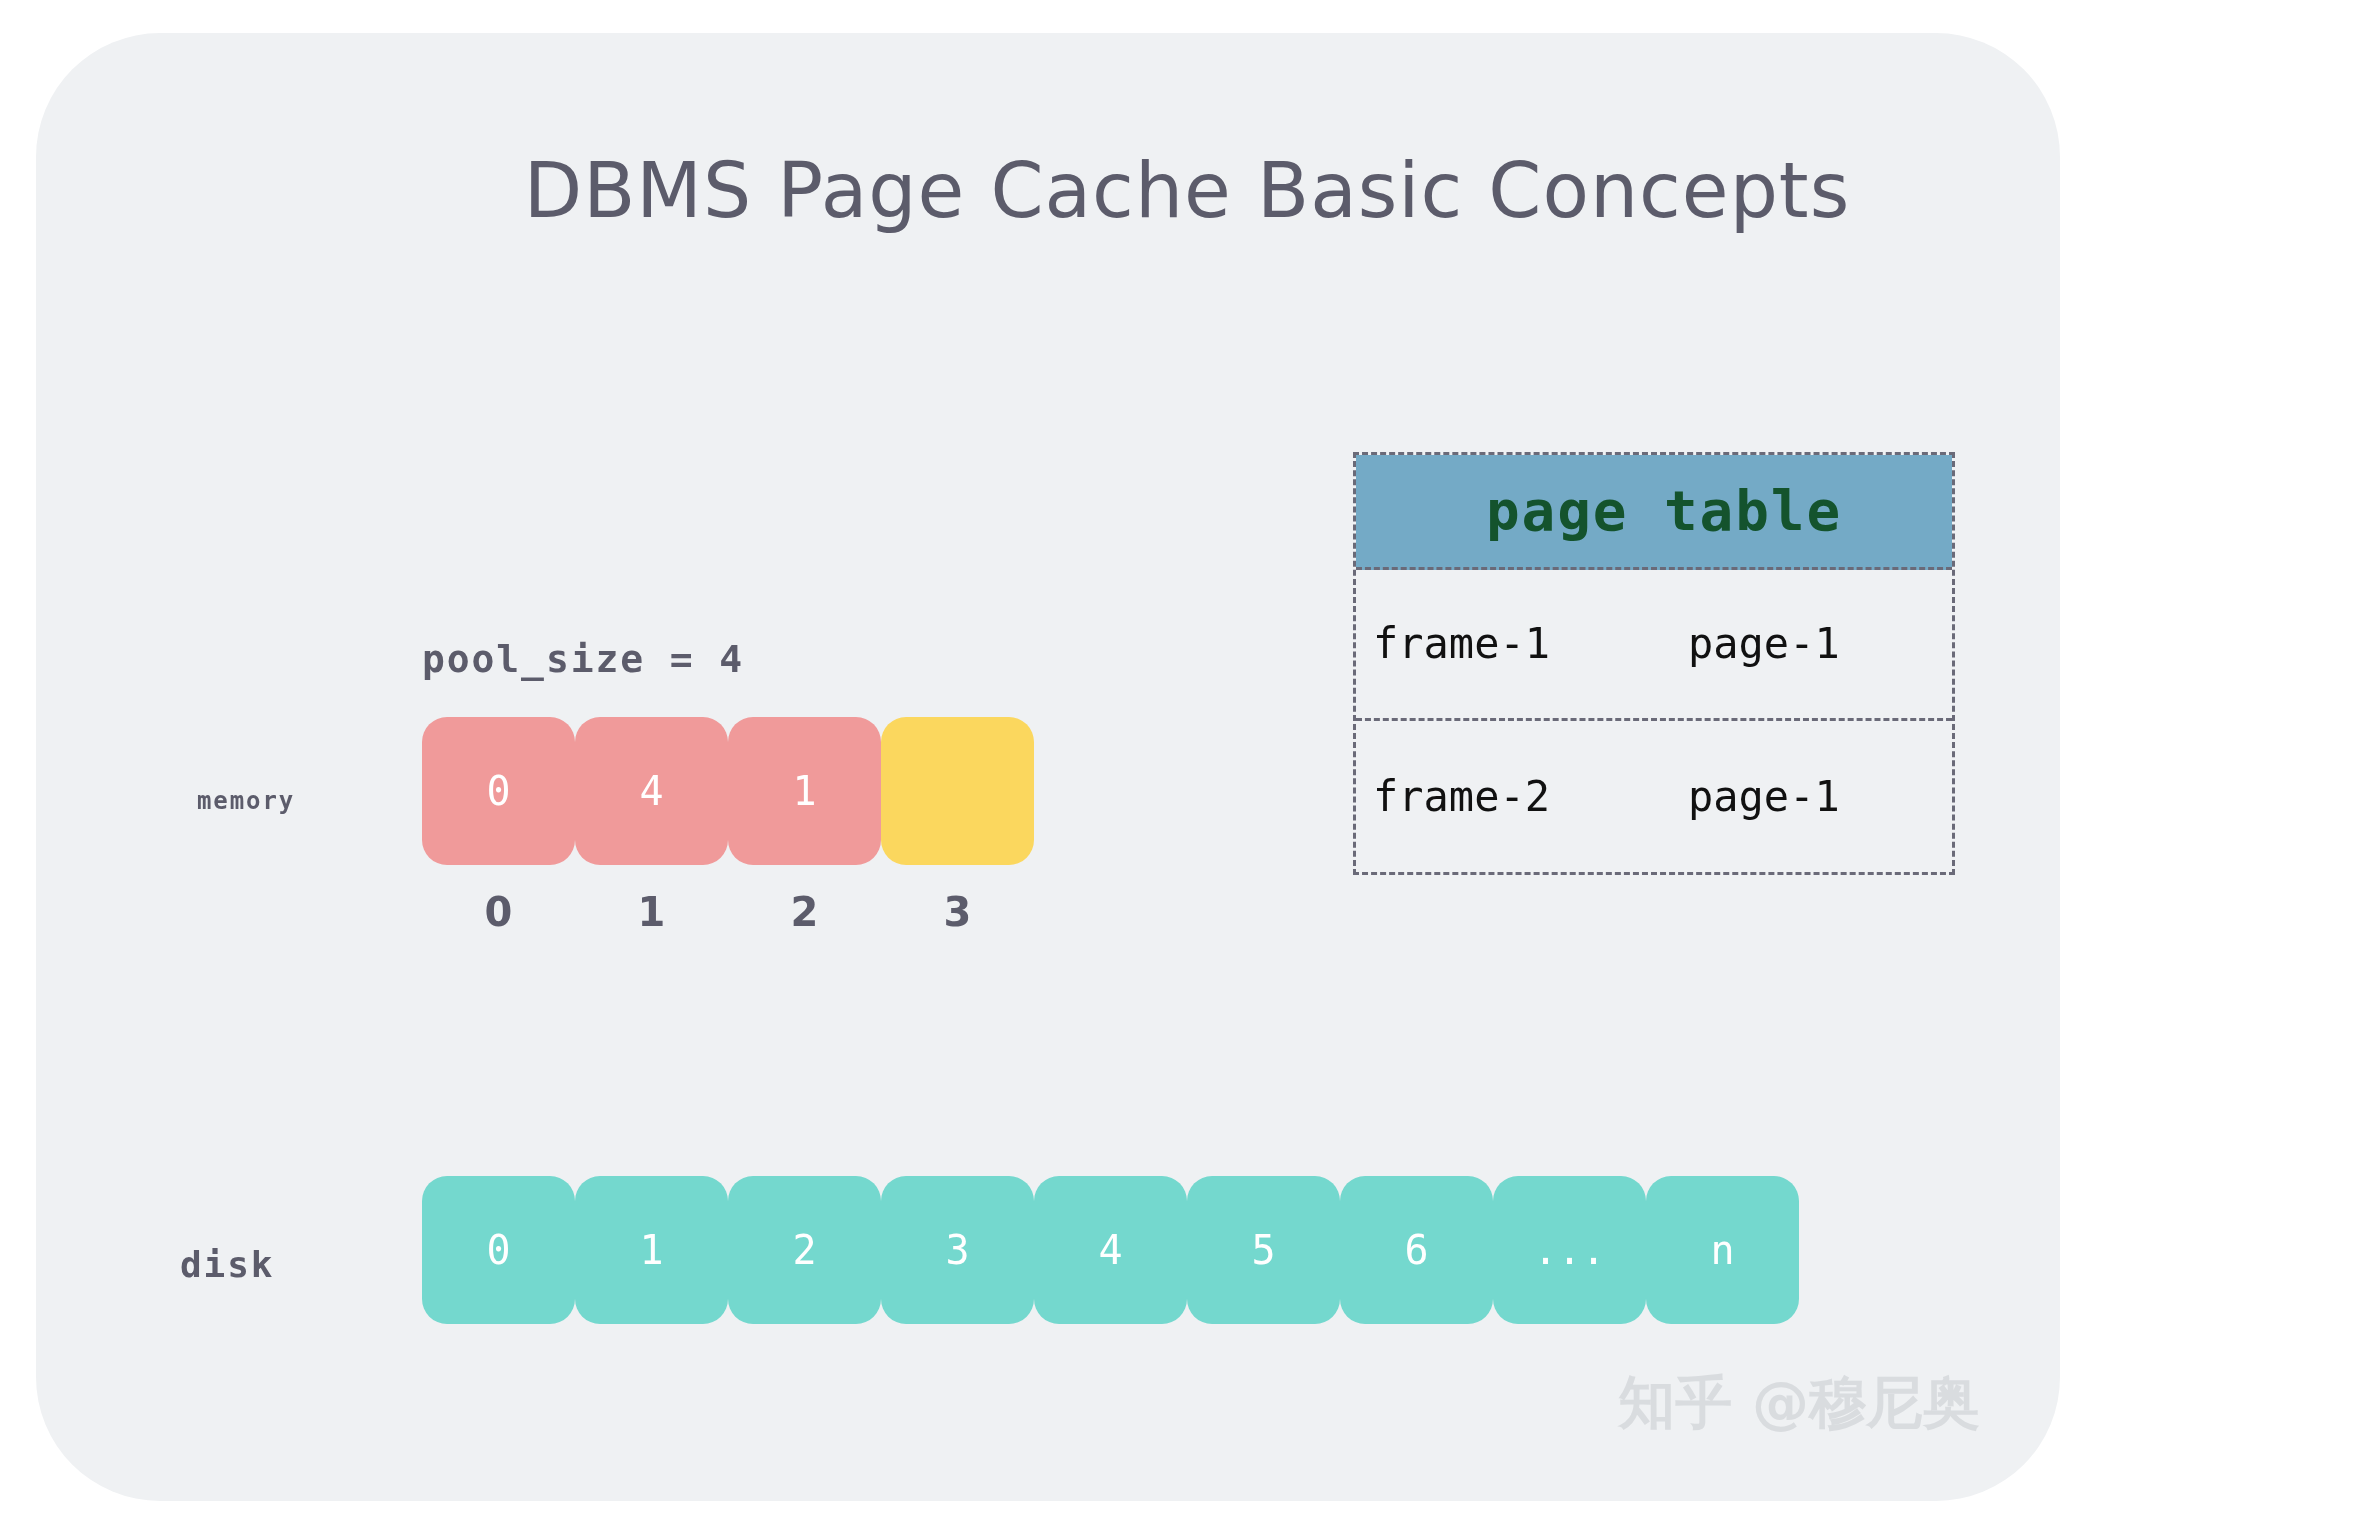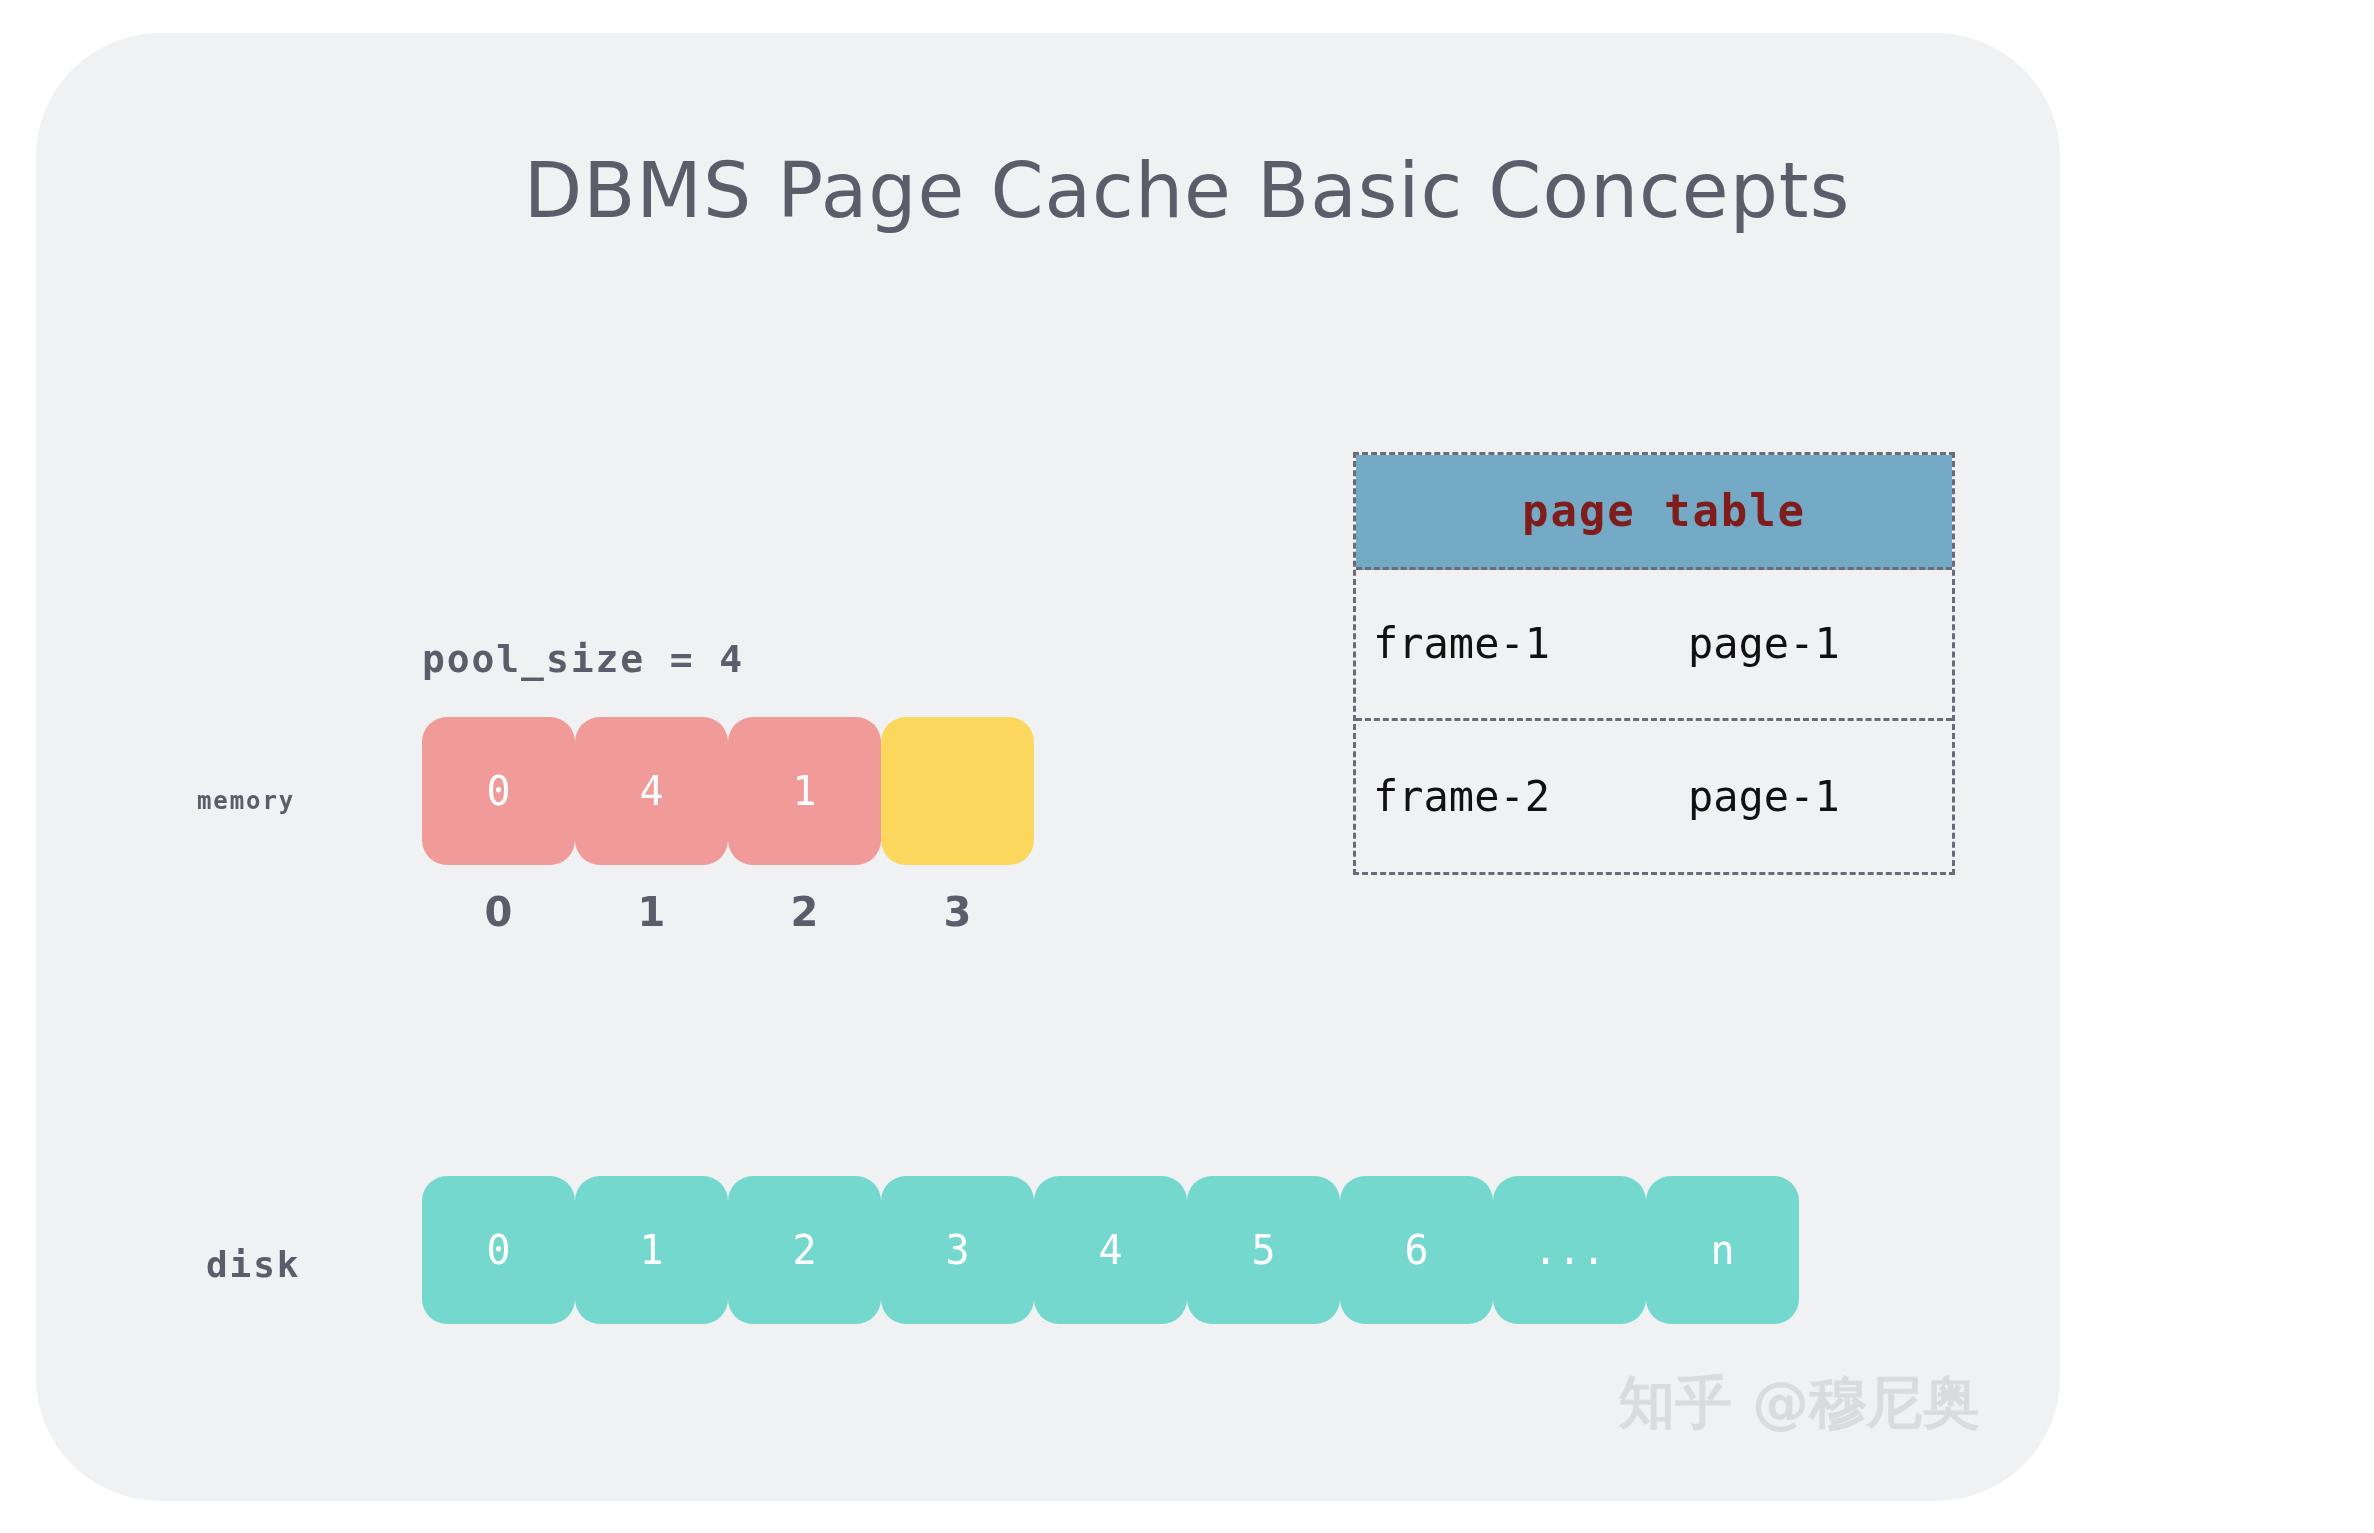--- a/index.html
+++ b/index.html
@@ -61,21 +61,21 @@
   
   #memory-label {
     position: absolute;
     left: 161px;
     top: 732px;
     font-size: 24px;
     letter-spacing: 1.9px;
   }
   #disk-label {
     position: absolute;
-    left: 170px;
+    left: 144px;
     top: 1189px;
     font-size: 36px;
     letter-spacing: 1.9px;
   }
 
   
   #memory-strip {
     position: absolute;
     left: 386px;
     top: 684px;
@@ -145,22 +145,22 @@
     background: #74aac6;
     display: flex;
     align-items: center;
     justify-content: center;
     border-bottom: 3.8px dashed #6a6a78;
     box-sizing: border-box;
   }
   #page-table-header .pt-title {
     font-family: "DejaVu Sans Mono", monospace;
     font-weight: bold;
-    font-size: 44px;
-    color: #7f1d1d;
+    font-size: 56px;
+    color: #14532d;
     letter-spacing: 1.9px;
     margin-left: 20px;
   }
   .pt-row {
     height: 151px;
     display: flex;
     align-items: center;
     border-bottom: 3.8px dashed #6a6a78;
     box-sizing: border-box;
   }

